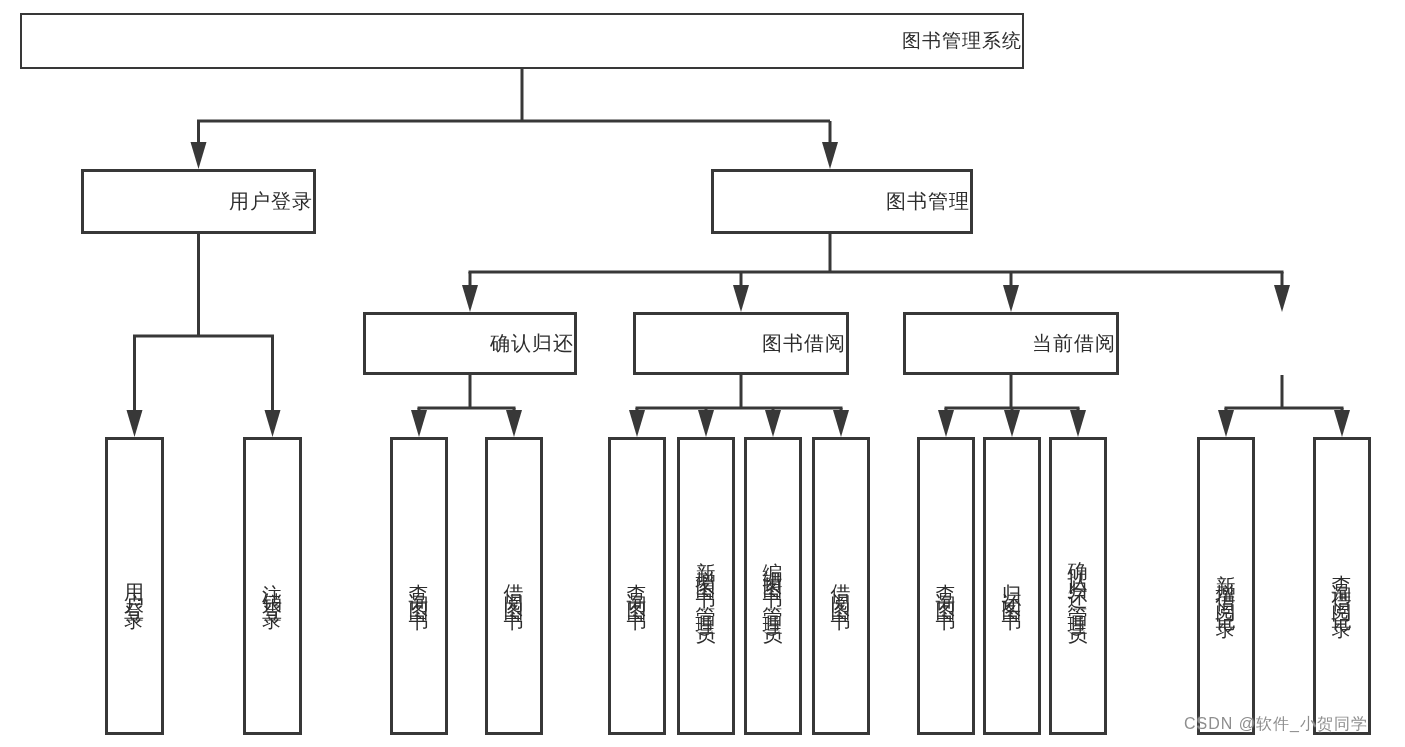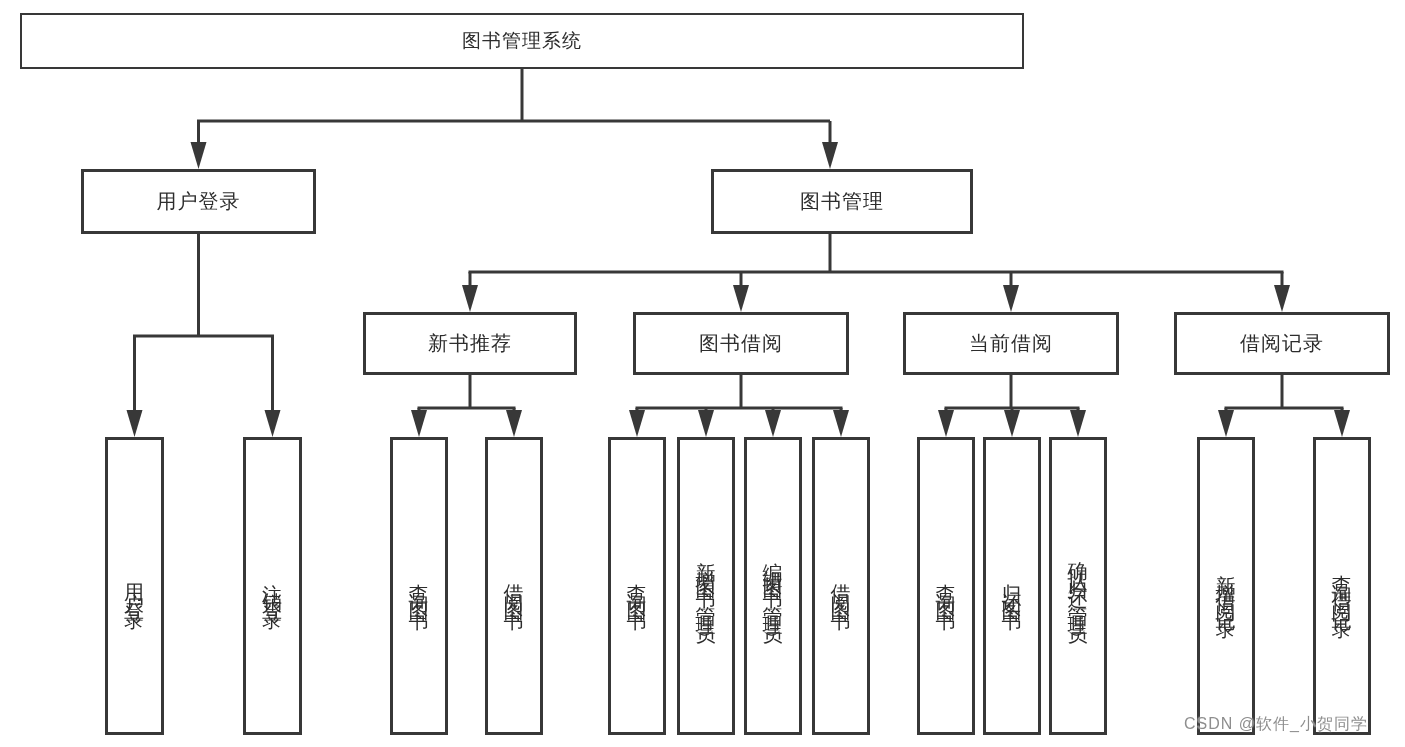--- a/index.html
+++ b/index.html
@@ -15,21 +15,21 @@
     width:1405px;height:747px;
     background:var(--canvas_bg);
     overflow:hidden;
   }
   svg.connectors{position:absolute;left:0;top:0;z-index:0;}
   .box{
     position:absolute;
     box-sizing:border-box;
     background:#fff;
     border:3px solid var(--line);
-    display:flex;align-items:center;justify-content:center;
+    display:flex;align-items:center;justify-content:flex-end;
     font-size:20px;color:var(--text);
     letter-spacing:1px;
     z-index:1;
   }
   .box.root{border-width:2px;font-size:19px;}
   .vbox{
     position:absolute;
     box-sizing:border-box;
     background:#fff;
     border:3px solid var(--line);
@@ -135,31 +135,28 @@
   </div>
 
   <div class="box" style="left:81px;top:169px;width:235px;height:65px">
     <span>用户登录</span>
   </div>
   <div class="box" style="left:711px;top:169px;width:262px;height:65px">
     <span>图书管理</span>
   </div>
 
   <div class="box" style="left:363px;top:312px;width:214px;height:63px">
-    <span>新书推荐</span>
+    <span>确认归还</span>
   </div>
   <div class="box" style="left:903px;top:312px;width:216px;height:63px">
     <span>当前借阅</span>
   </div>
   <div class="box" style="left:633px;top:312px;width:216px;height:63px">
     <span>图书借阅</span>
   </div>
-  <div class="box" style="left:1174px;top:312px;width:216px;height:63px">
-    <span>借阅记录</span>
-  </div>
 
   <div class="vbox" style="left:105px;top:437px;width:59px;height:298px">
     <span>用户登录</span>
   </div>
   <div class="vbox" style="left:243px;top:437px;width:59px;height:298px">
     <span>注销登录</span>
   </div>
 
   <div class="vbox" style="left:390px;top:437px;width:58px;height:298px">
     <span>查询图书</span>

